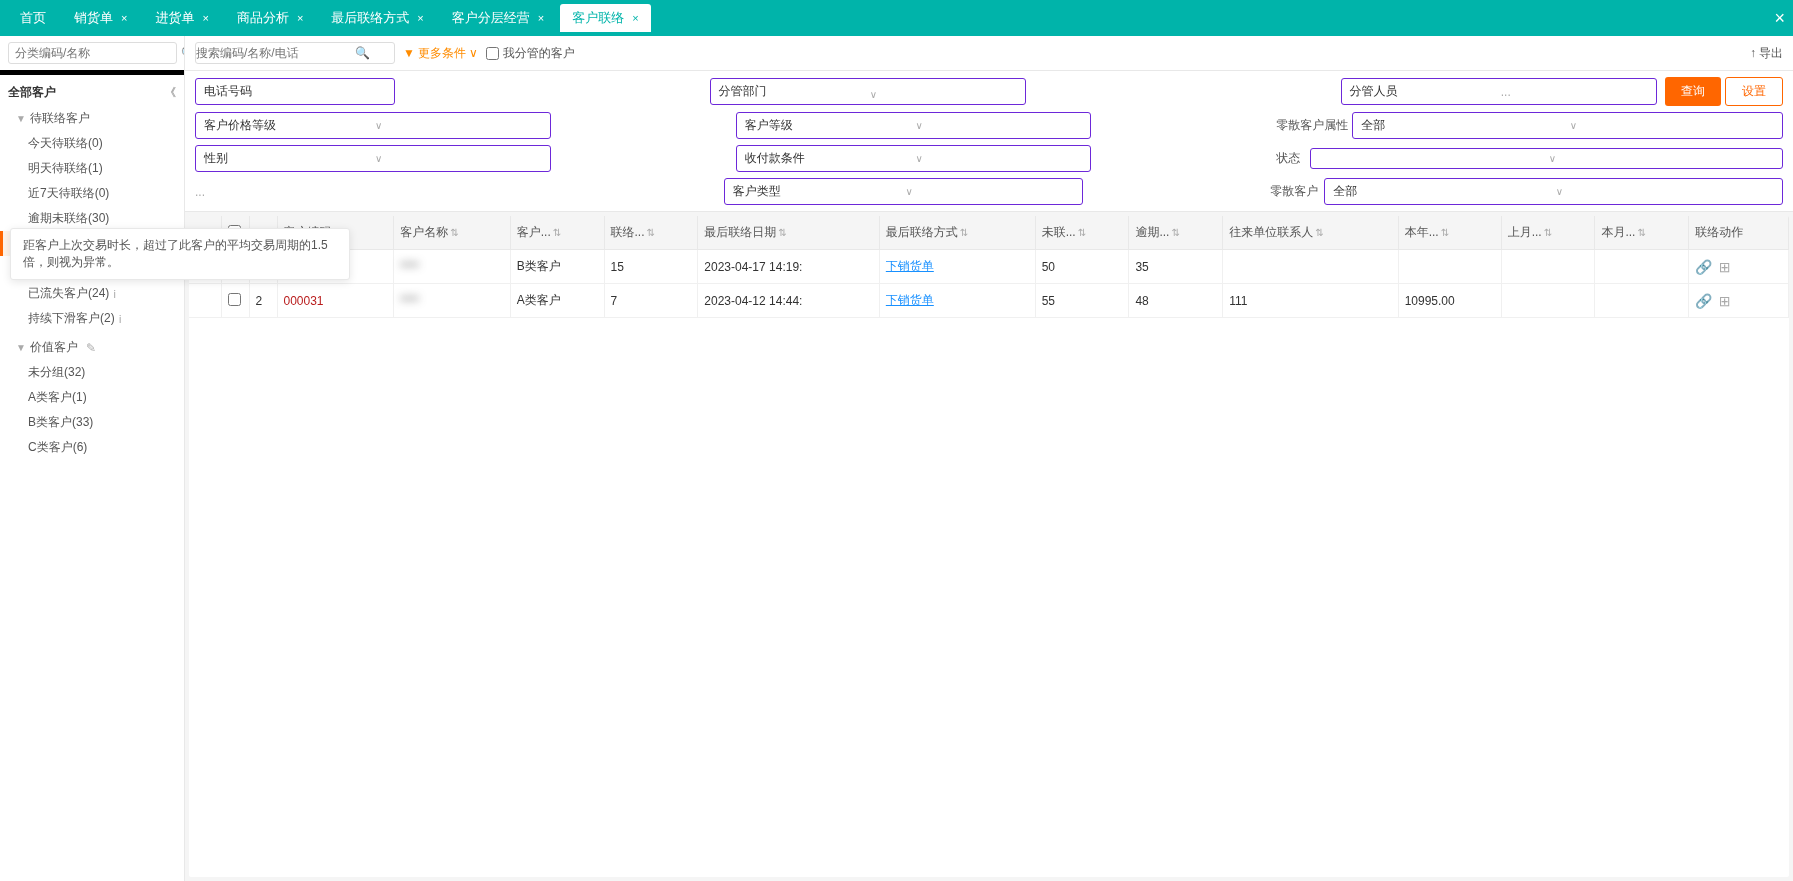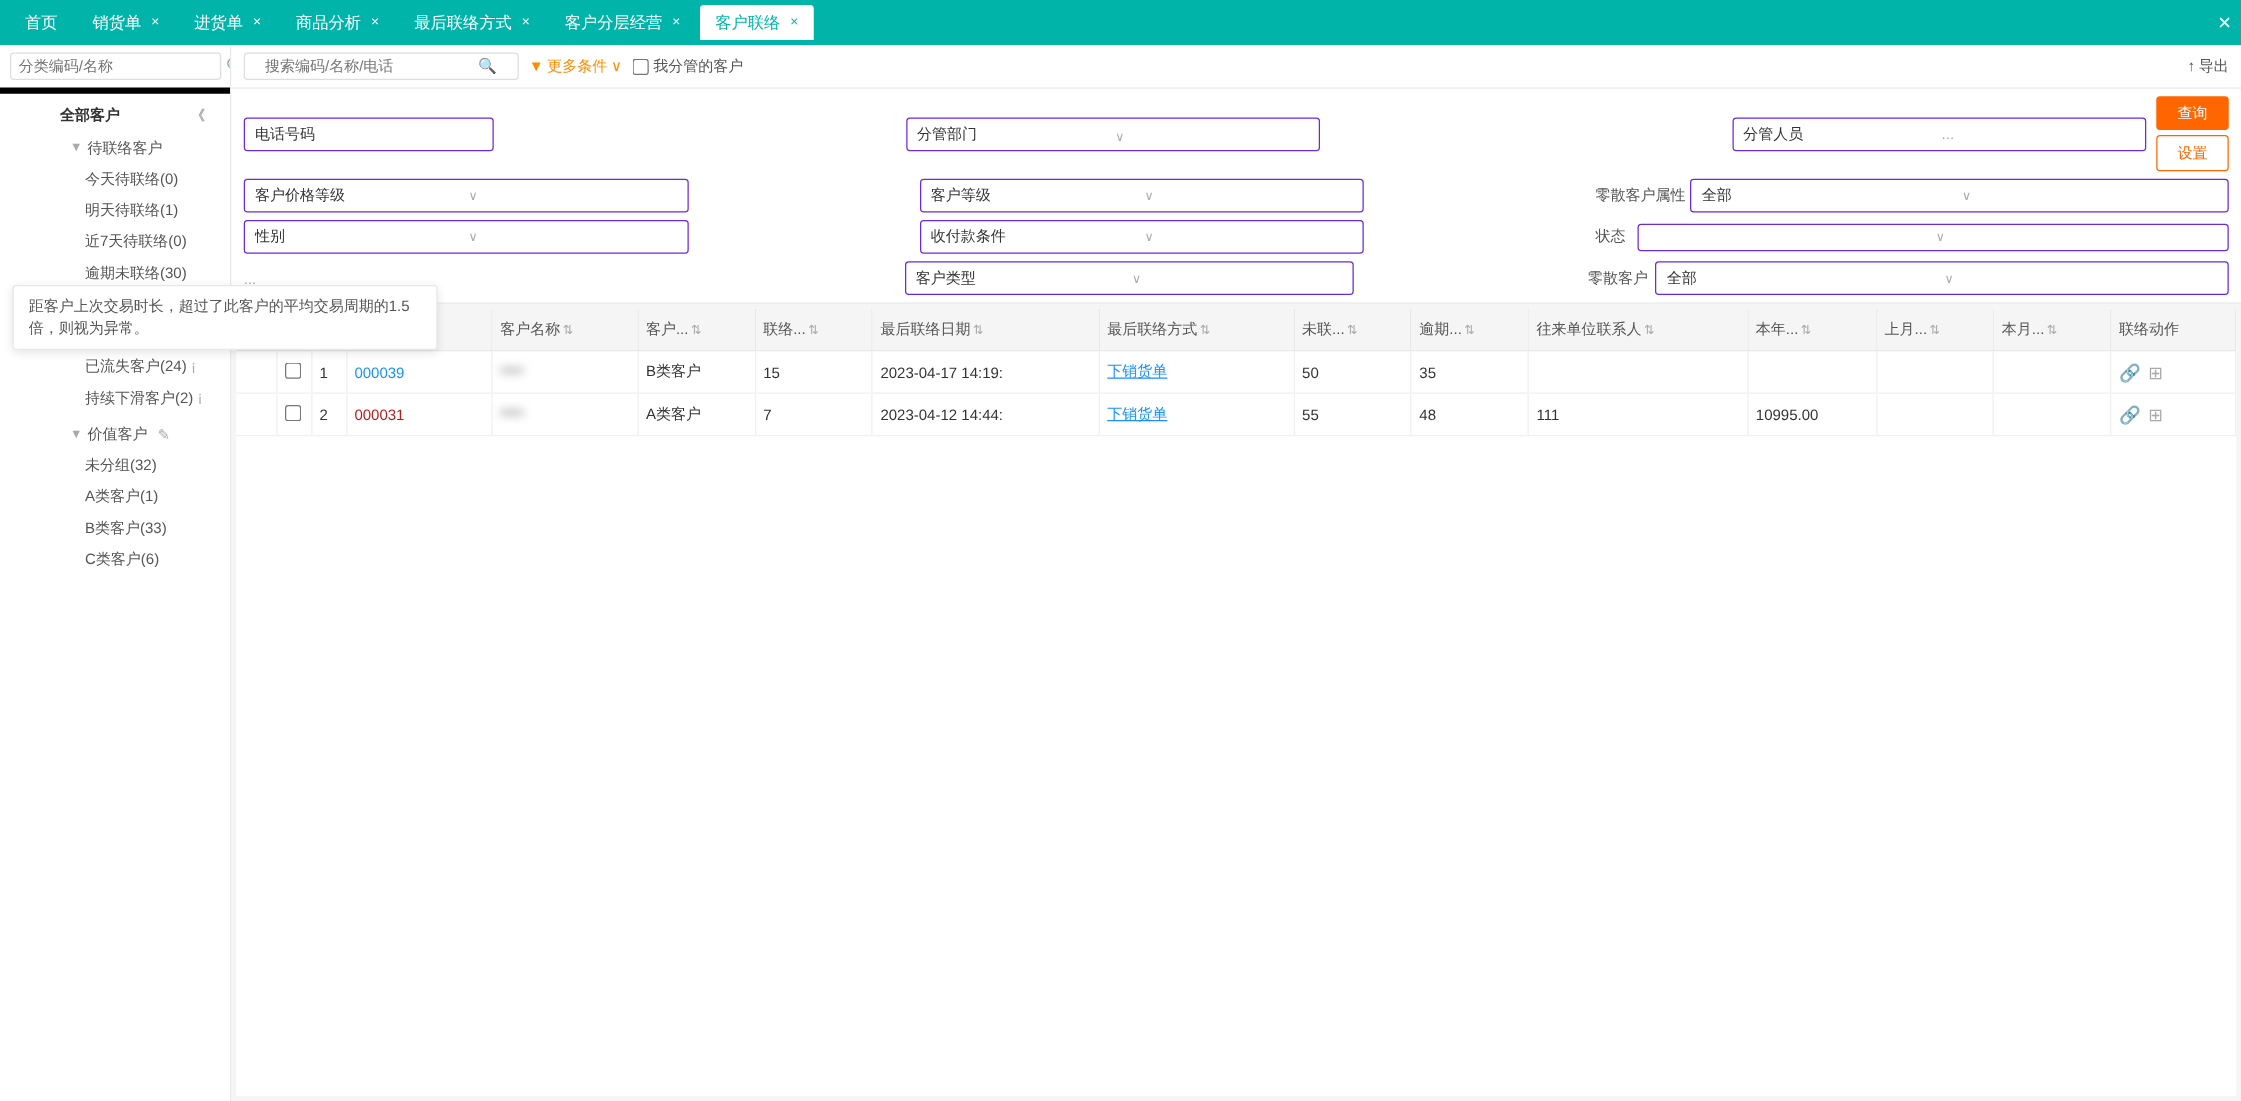--- a/index.html
+++ b/index.html
@@ -35,21 +35,21 @@
     .sidebar-search {
       display: flex; align-items: center;
       padding: 6px 8px; border-bottom: 5px solid #000000; gap: 4px;
     }
     .sidebar-search input {
       flex: 1; border: 1px solid #ddd; border-radius: 3px;
       padding: 3px 6px; font-size: 12px; outline: none;
     }
     .sidebar-search .search-icon { color: #aaa; cursor: pointer; }
 
-    .sidebar-tree { flex: 1; overflow-y: auto; padding: 4px 12px; margin-left: 28px; }
+    .sidebar-tree { flex: 1; overflow-y: auto; padding: 4px 0; }
     .tree-section-header {
       display: flex; align-items: center; justify-content: space-between;
       padding: 5px 8px; font-weight: bold; font-size: 12px; color: #333;
       cursor: pointer;
     }
     .tree-section-header .icon { color: #aaa; font-size: 11px; }
     .tree-group-label {
       display: flex; align-items: center; gap: 4px;
       padding: 4px 12px 4px 16px; color: #555; font-size: 12px; cursor: pointer;
     }
@@ -67,21 +67,21 @@
       background: #f5f5f5;
     }
 
     
     .filter-bar {
       background: #fff; border-bottom: 1px solid #e8e8e8;
       padding: 6px 10px; display: flex; align-items: center; gap: 8px; flex-wrap: wrap;
     }
     .filter-bar .search-box {
       display: flex; align-items: center;
-      border: 1px solid #ddd; border-radius: 3px; padding: 3px 16px; gap: 16px;
+      border: 1px solid #ddd; border-radius: 3px; padding: 3px 0; gap: 4px;
       min-width: 200px;
     }
     .filter-bar .search-box input {
       border: none; outline: none; font-size: 12px; min-width: 150px;
     }
     .filter-btn {
       display: flex; align-items: center; gap: 3px;
       color: #ff8c00; cursor: pointer; font-size: 12px; white-space: nowrap;
     }
     .checkbox-label {
@@ -111,21 +111,21 @@
     .filter-field span { flex: 1; font-size: 12px; color: #aaa; }
     .filter-field .chevron { color: #aaa; font-size: 10px; }
     .btn-query {
       background: #ff6600; color: #fff; border: none; border-radius: 3px;
       padding: 5px 16px; cursor: pointer; font-size: 12px; white-space: nowrap;
     }
     .btn-settings {
       background: #fff; color: #ff6600; border: 1px solid #ff6600; border-radius: 3px;
       padding: 5px 16px; cursor: pointer; font-size: 12px; white-space: nowrap;
     }
-    .filter-actions { display: flex; flex-direction: column; gap: 4px; }
+    .filter-actions { display: flex; flex-direction: row; gap: 4px; }
 
     
     .table-wrapper {
       flex: 1; overflow: auto; background: #fff; margin: 4px; border-radius: 2px;
     }
     table {
       width: 100%; border-collapse: collapse; font-size: 12px;
     }
     thead tr { background: #f5f5f5; }
     thead th {

